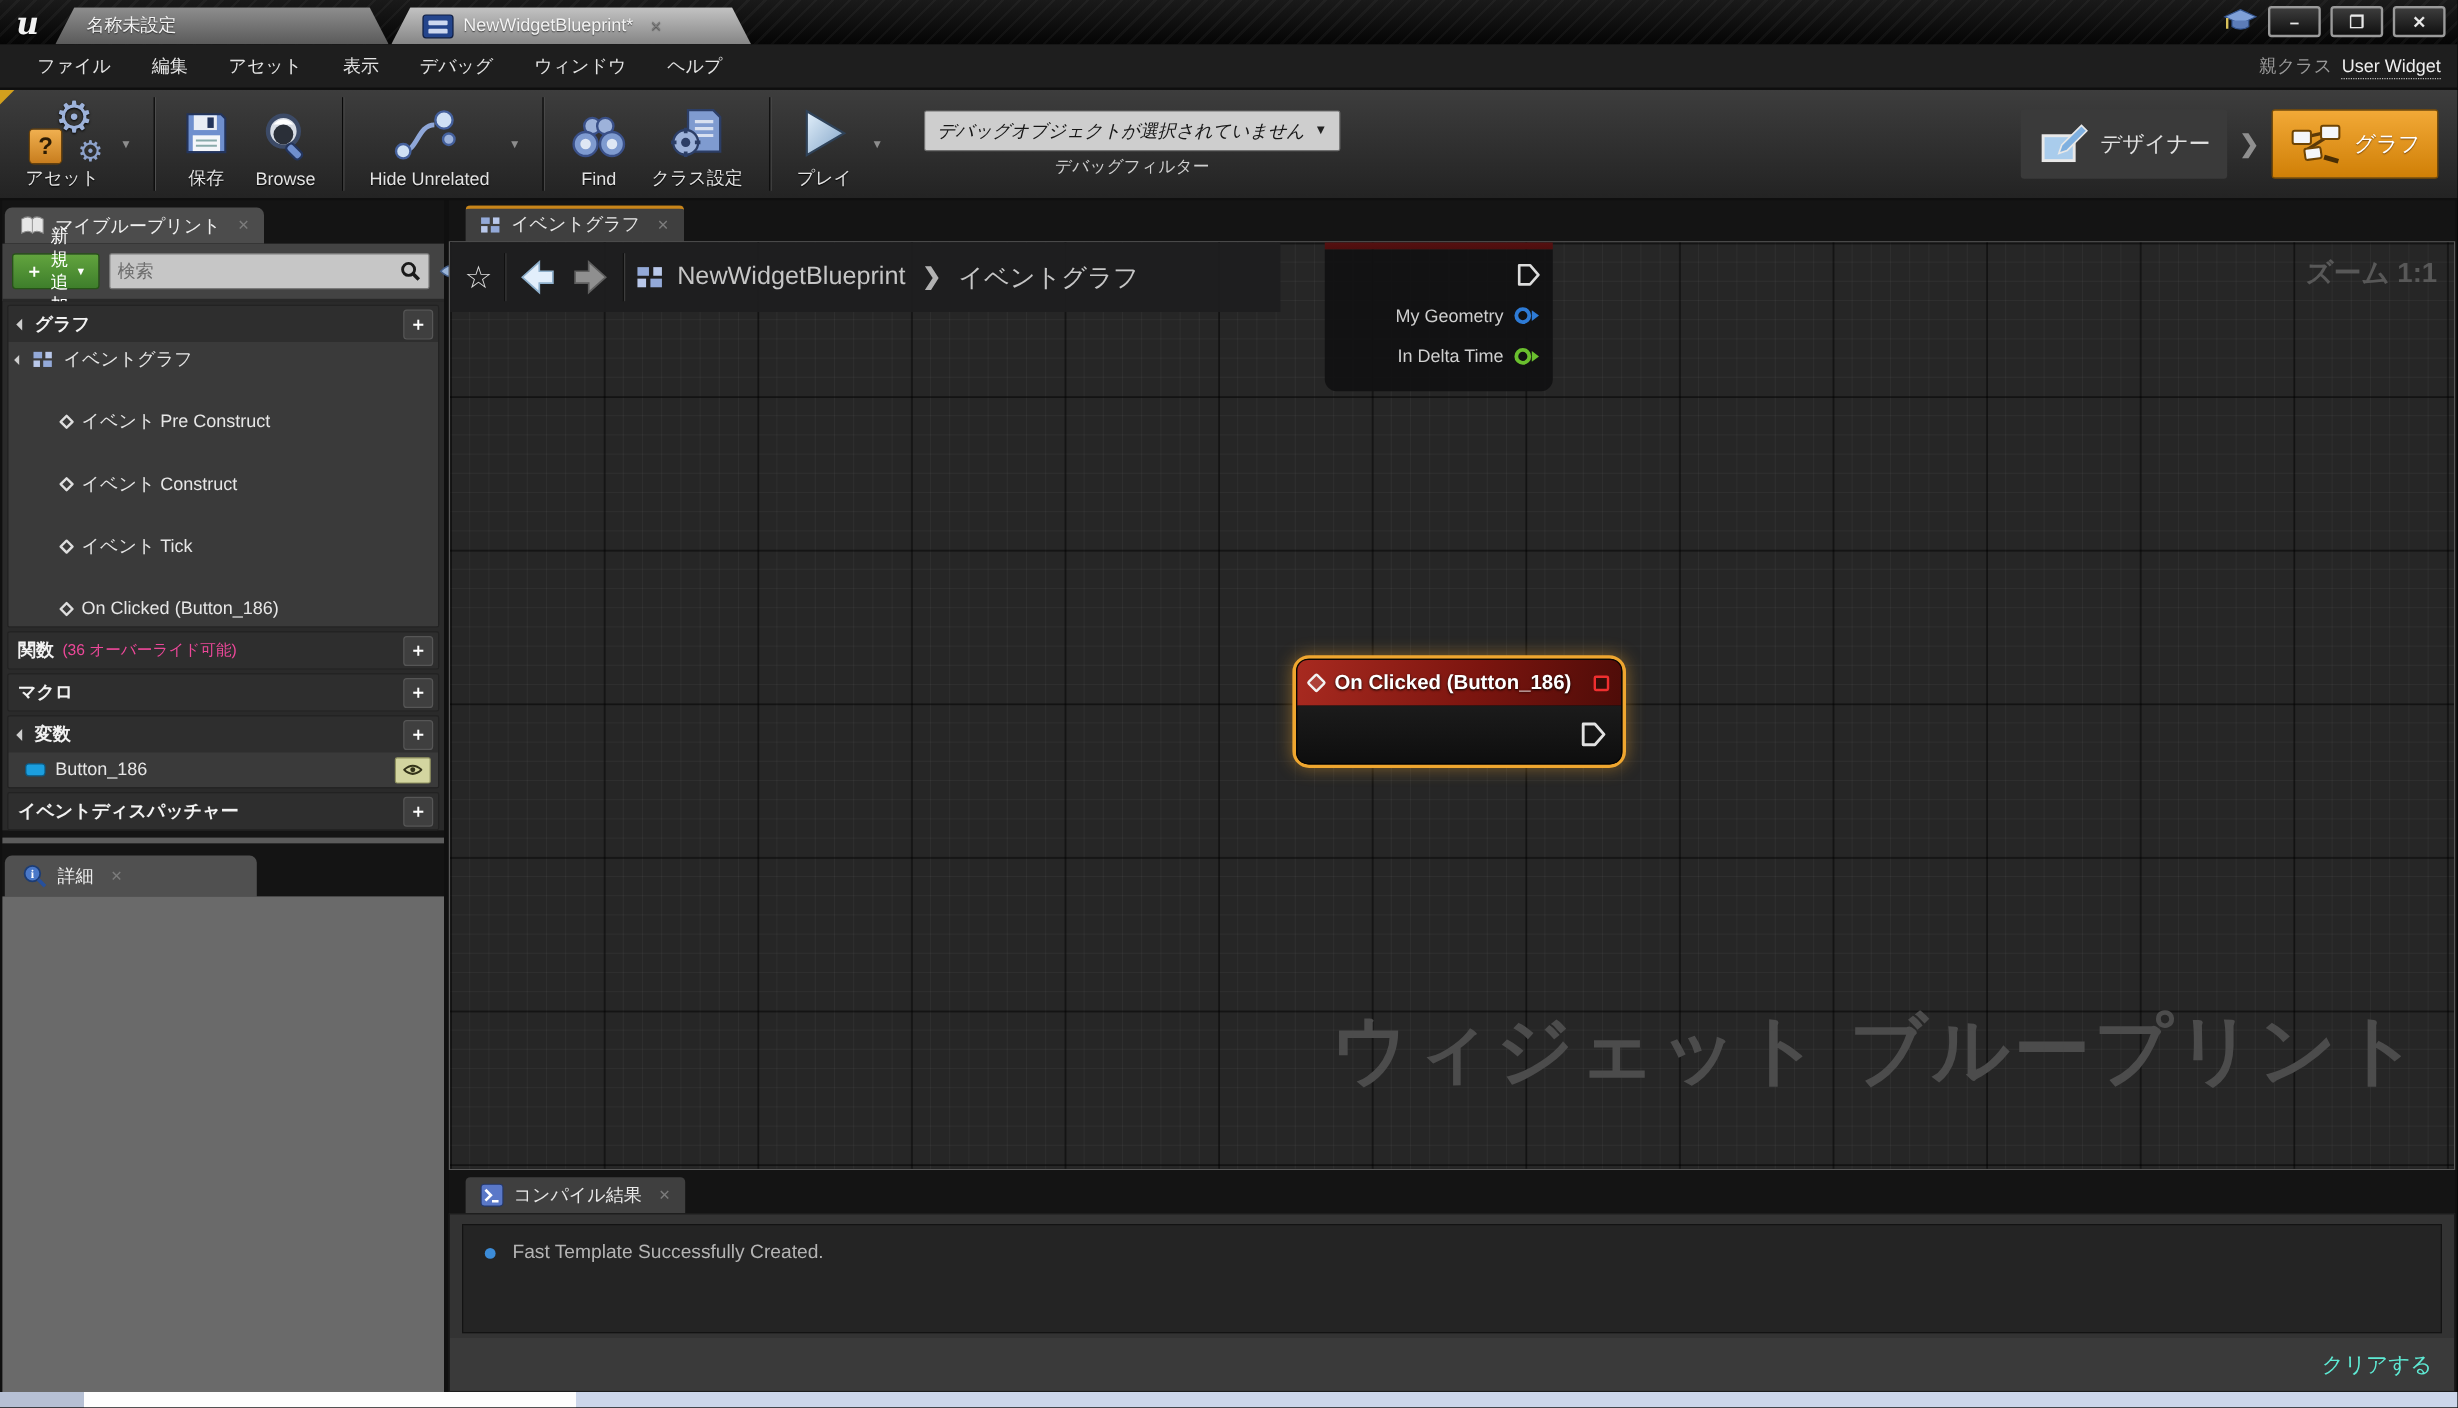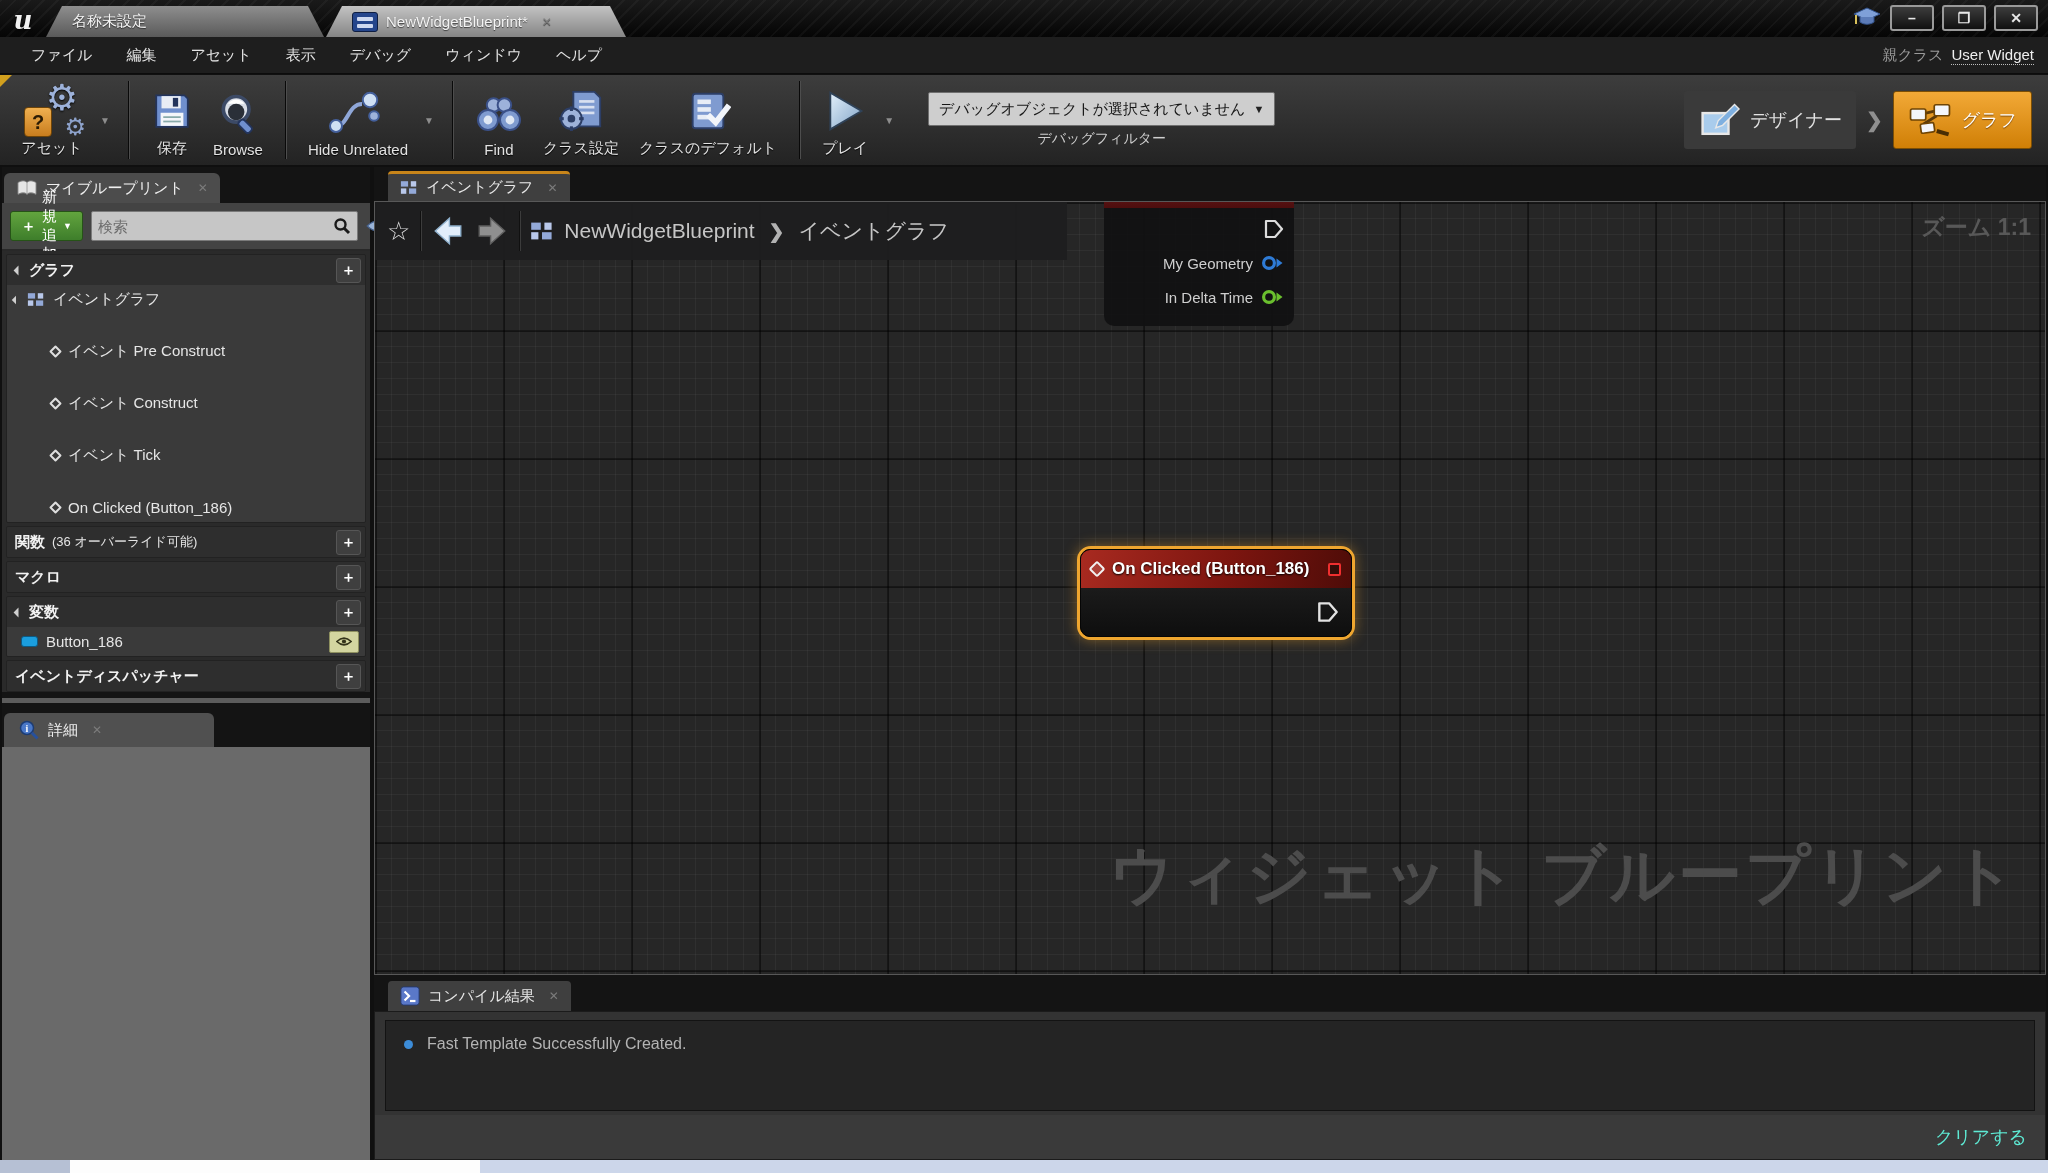--- a/index.html
+++ b/index.html
@@ -46,21 +46,21 @@
   .tool .tlabel { margin-top:2px; color:#e3e3e3; font-size:15px; text-shadow:0 1px 1px #000; white-space:nowrap; }
   .smallcaret { align-self:center; color:#8d8d8d; font-size:10px; padding:0 6px; }
   .compicon { position:relative; width:64px; height:52px; }
   .compicon .g1 { position:absolute; right:6px; top:-8px; font-size:36px; color:#9db2da; text-shadow:0 1px 2px #000; }
   .compicon .g2 { position:absolute; right:-2px; bottom:-4px; font-size:24px; color:#8ea3cc; }
   .compicon .qbox { position:absolute; left:4px; bottom:0; width:28px; height:30px; border-radius:4px;
     background:linear-gradient(#f0b050,#c87d1e); border:1px solid #6e4408; color:#2c1c04;
     font-weight:bold; font-size:20px; display:flex; align-items:center; justify-content:center; }
   .debuggroup { display:flex; flex-direction:column; align-items:center; justify-content:center; gap:4px; padding:0 18px; }
   .debugselect { height:30px; min-width:330px; background:#cecece; border:1px solid #6f6f6f; border-radius:2px;
-    display:flex; align-items:center; gap:8px; padding:16px 10px; color:#161616; font-size:15px; }
+    display:flex; align-items:center; gap:8px; padding:16px 10px; color:#161616; font-size:15px;font-style:italic; }
   .debugselect .dcaret { font-size:11px; color:#222; }
   .debuglabel { color:#cfcfcf; font-size:14px; }
   .modecluster { margin-left:auto; display:flex; align-items:center; gap:10px; padding-right:16px; }
   .modebtn { height:58px; display:flex; align-items:center; gap:10px; padding:0 14px; border-radius:3px; font-size:18px; }
   .modebtn.designer { color:#e2e2e2; background:#3a3a3a; }
   .modechev { color:#8f8f8f; font-size:20px; font-weight:bold; }
   .modebtn.graphmode { background:linear-gradient(#f2a937,#d07f06); color:#fff; text-shadow:0 1px 1px rgba(80,40,0,.7); border:1px solid #7c4e04; }
 
   
   .leftcol { position:absolute; left:2px; top:167px; width:368px; bottom:13px; display:flex; flex-direction:column; background:#141414; }
@@ -78,21 +78,21 @@
     display:flex; align-items:center; padding:0 6px;gap:36px; }
   .searchbox input { flex:1; border:none; outline:none; background:transparent; font-size:15px; color:#2a2a2a; font-family:inherit; }
   .searchbox input::placeholder { color:#6d6d6d; }
   .eyewrap { display:flex; align-items:center; gap:4px; padding-right:2px; }
   .eyewrap .caret { color:#9a9a9a; font-size:9px; }
   .sections { display:flex; flex-direction:column; background:#2a2a2a; }
   .sec { margin:3px 4px 0; border:1px solid #222; border-radius:2px; overflow:hidden; }
   .sec-h { height:30px; background:#2e2e2e; display:flex; align-items:center; padding:0 4px 0 8px; gap:7px; }
   .sec-h .arr { width:0; height:0; border-left:7px solid #cfcfcf; border-top:7px solid transparent; transform:rotate(45deg); }
   .sec-h .st { color:#f2f2f2; font-weight:bold; font-size:15px; }
-  .sec-h .note { color:#e5e5e5; font-size:13px; }
+  .sec-h .note { color:#ec4899; font-size:13px; }
   .plusbtn { margin-left:auto; width:25px; height:25px; background:#3f3f3f; border:1px solid #565656; border-radius:3px;
     color:#fff; font-weight:bold; font-size:15px; display:flex; align-items:center; justify-content:center; }
   .rows { background:#3a3a3a; }
   .trow { height:29px; display:flex; align-items:center; gap:8px; padding-left:10px; color:#e6e6e6; font-size:15px; }
   .trow.child { padding-left:44px;margin-top:23px; }
   .diamond { width:9px; height:9px; border:2px solid #dedede; transform:rotate(45deg); border-radius:1px; flex:none; }
   .varicon { width:17px; height:11px; border-radius:3px; background:#1b9ede; border:1px solid #0c5a84; flex:none; }
   .eyebox { margin-left:auto; margin-right:6px; width:30px; height:22px; background:#d3d5a0; border:1px solid #8e905f; border-radius:2px;
     display:flex; align-items:center; justify-content:center; }
   .grayfill { flex:1 1 auto; background:#5c5c5c; margin-top:6px; }
@@ -298,32 +298,20 @@
             <circle cx="7" cy="16" r="2" fill="#2c3e66"></circle>
             <g stroke="#2c3e66" stroke-width="1.6">
               <line x1="7" y1="9.6" x2="7" y2="12"></line>
                 <line x1="7" y1="20" x2="7" y2="22.4"></line>
               <line x1="0.6" y1="16" x2="3" y2="16"></line>
                 <line x1="11" y1="16" x2="13.4" y2="16"></line>
             </g>
           </svg>
         </div>
         <div class="tlabel">クラス設定</div>
-      </div>
-      <div class="tool">
-        <div class="ticon">
-          <svg width="46" height="46" viewBox="0 0 24 24">
-            <rect x="4" y="3" width="16" height="18" rx="1.5" fill="#7f9bd0" stroke="#2c3e66"></rect>
-            <rect x="6.5" y="6" width="7" height="2.4" fill="#e8edf6"></rect>
-            <rect x="6.5" y="10" width="7" height="2.4" fill="#e8edf6"></rect>
-            <rect x="6.5" y="14" width="7" height="2.4" fill="#e8edf6"></rect>
-            <path d="M12 14 l4 4 7 -9" fill="none" stroke="#f2f5fa" stroke-width="3"></path>
-          </svg>
-        </div>
-        <div class="tlabel">クラスのデフォルト</div>
       </div>
     </div>
     <div class="tsep"></div>
 
     <div class="tgroup">
       <div class="tool">
         <div class="ticon">
           <svg width="44" height="44" viewBox="0 0 24 24">
             <defs>
                 <linearGradient id="pg" x1="0" y1="0" x2="1" y2="1">

